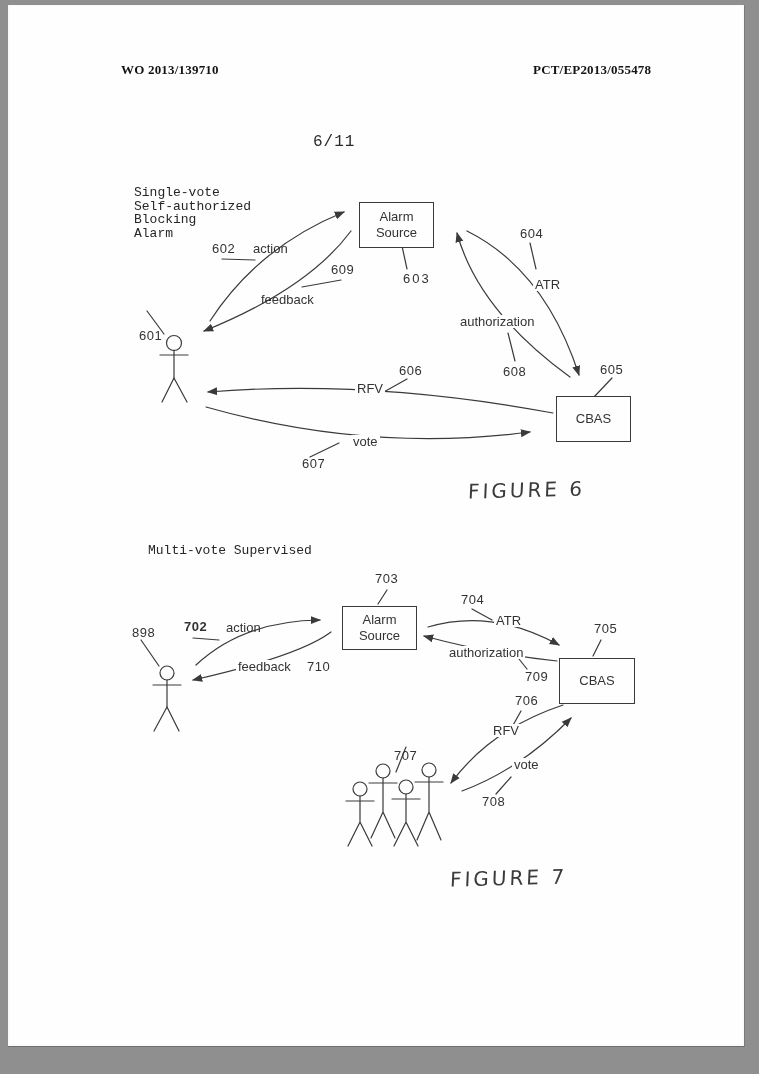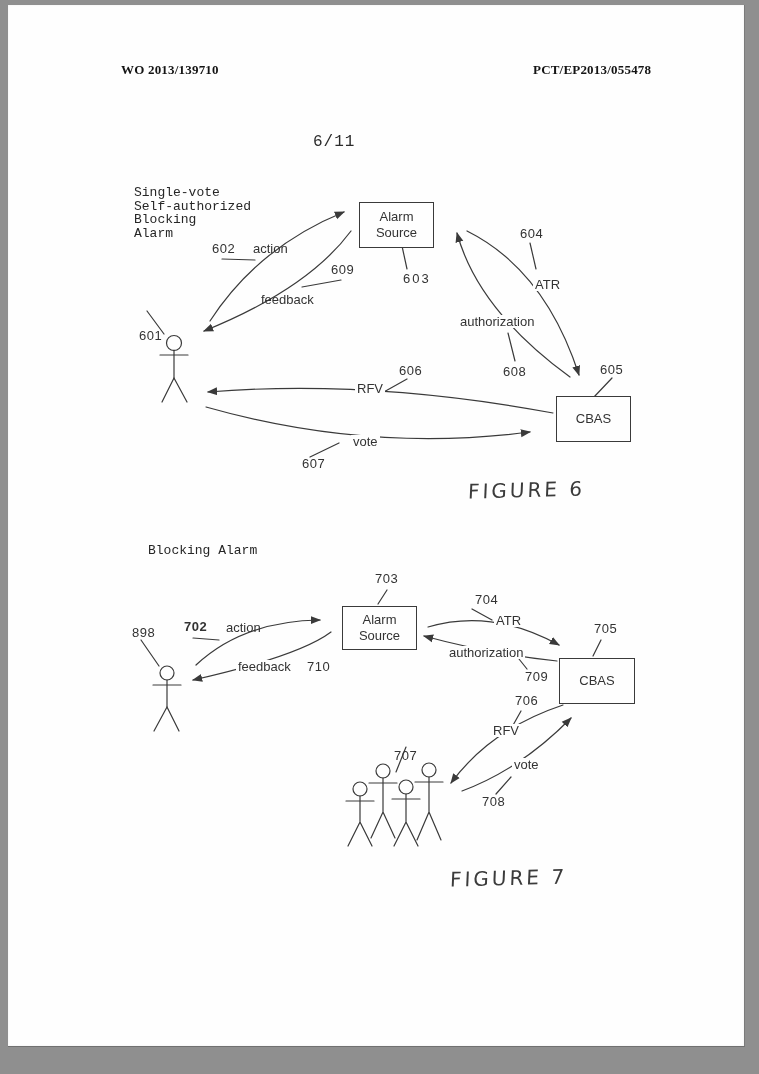--- a/index.html
+++ b/index.html
@@ -186,38 +186,38 @@
 <div class="abs lbl onln" style="left:458px;top:315px;">authorization</div>
 <div class="abs num" style="left:503px;top:365px;">608</div>
 <div class="abs num" style="left:600px;top:363px;">605</div>
 <div class="abs num" style="left:399px;top:364px;">606</div>
 <div class="abs lbl onln" style="left:355px;top:382px;">RFV</div>
 <div class="abs lbl onln" style="left:351px;top:435px;">vote</div>
 <div class="abs num" style="left:302px;top:457px;">607</div>
 <div class="abs caption" style="left:468px;top:478px;">FIGURE 6</div>
 
 <div class="abs" style="left:148px;top:540px;">
-  <div class="diagtitle2">Blocking Alarm</div>
+  <div class="diagtitle2">Multi-vote Supervised</div>
 </div>
 
 <div class="abs nodebox" style="left:342px;top:606px;width:73px;height:42px;">
   <span>Alarm</span>
   <span>Source</span>
 </div>
 <div class="abs nodebox" style="left:559px;top:658px;width:74px;height:44px;">
   <span>CBAS</span>
 </div>
 
 <div class="abs num" style="left:132px;top:626px;">898</div>
 <div class="abs num" style="left:184px;top:620px;font-weight:bold;">702</div>
 <div class="abs lbl" style="left:226px;top:621px;">action</div>
 <div class="abs lbl onln" style="left:236px;top:660px;">feedback</div>
 <div class="abs num" style="left:307px;top:660px;">710</div>
 <div class="abs num" style="left:375px;top:572px;">703</div>
-<div class="abs num" style="left:475px;top:593px;">704</div>
+<div class="abs num" style="left:461px;top:593px;">704</div>
 <div class="abs lbl onln" style="left:494px;top:614px;">ATR</div>
 <div class="abs lbl onln" style="left:447px;top:646px;">authorization</div>
 <div class="abs num" style="left:525px;top:670px;">709</div>
 <div class="abs num" style="left:594px;top:622px;">705</div>
 <div class="abs num" style="left:515px;top:694px;">706</div>
 <div class="abs lbl onln" style="left:491px;top:724px;">RFV</div>
 <div class="abs lbl onln" style="left:512px;top:758px;">vote</div>
 <div class="abs num" style="left:482px;top:795px;">708</div>
 <div class="abs num" style="left:394px;top:732px;margin-top:17px;">707</div>
 <div class="abs caption" style="left:450px;top:866px;">FIGURE 7</div>

